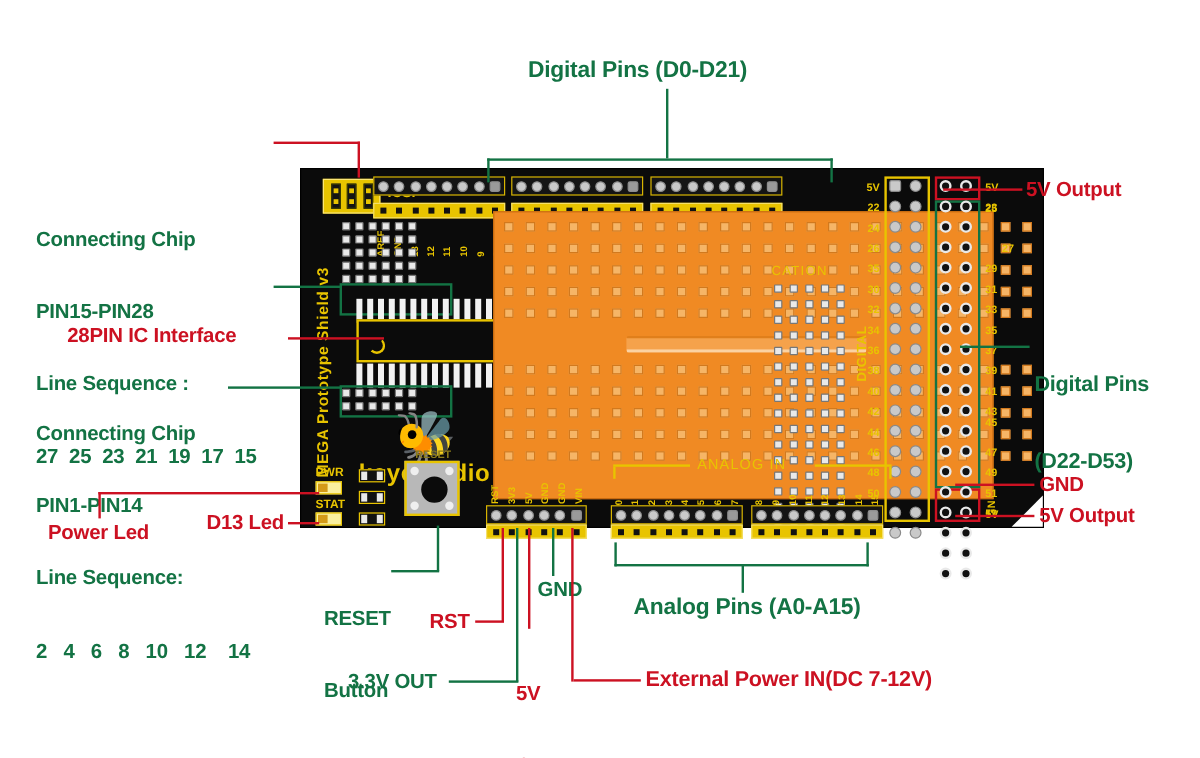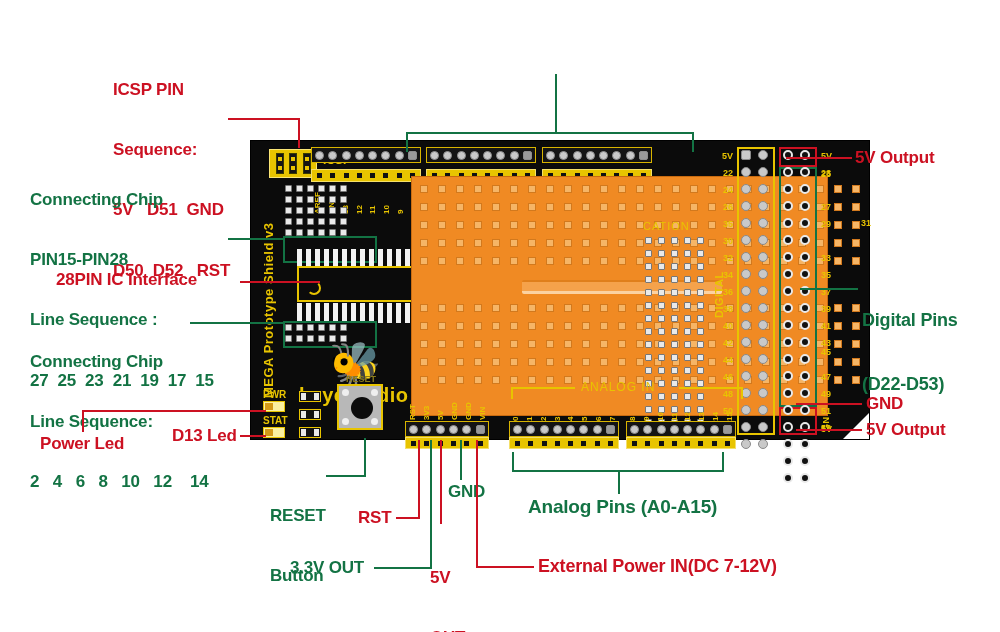--- a/index.html
+++ b/index.html
@@ -944,23 +944,23 @@
       <i class="ring"></i>
         <i class="ring"></i>
         <i class="ring"></i>
         <i class="ring"></i>
     </div>
 
     <div style="position:absolute;left:570px;top:10px;">
       <div class="colnum l" style="top:0px;  position:absolute;">5V</div>
       <div class="colnum l" style="top:17px; position:absolute;">23</div>
       <div class="colnum l" style="top:18px; position:absolute;">25</div>
-      <div class="colnum l" style="top:51px; position:absolute;">27</div>
+      <div class="colnum l" style="top:51px; position:absolute;margin-left:14px;">27</div>
       <div class="colnum l" style="top:68px; position:absolute;">29</div>
-      <div class="colnum l" style="top:67px; position:absolute;margin-left:40px;">31</div>
+      <div class="colnum l" style="top:85px; position:absolute;">31</div>
       <div class="colnum l" style="top:102px;position:absolute;">33</div>
       <div class="colnum l" style="top:119px;position:absolute;">35</div>
       <div class="colnum l" style="top:136px;position:absolute;">37</div>
       <div class="colnum l" style="top:153px;position:absolute;">39</div>
       <div class="colnum l" style="top:170px;position:absolute;">41</div>
       <div class="colnum l" style="top:187px;position:absolute;">43</div>
       <div class="colnum l" style="top:196px;position:absolute;">45</div>
       <div class="colnum l" style="top:221px;position:absolute;">47</div>
       <div class="colnum l" style="top:238px;position:absolute;">49</div>
       <div class="colnum l" style="top:255px;position:absolute;">51</div>
@@ -1060,29 +1060,24 @@
         <i></i>
         <i></i>
         <i></i>
         <i></i>
         <i></i>
     </div>
 
     <div id="board-corner"></div>
   </div>
 
-  <div class="anno red" style="left:113px; top:40px; font-size:17px;">
-    <div>ICSP PIN</div>
-    <div>Sequence:</div>
-    <div>5V   D51  GND</div>
-    <div>D50  D52   RST</div>
-  </div>
   <div class="lead" style="left:228px; top:118px; width:72px; height:2px;"></div>
   <div class="lead" style="left:298px; top:118px; width:2px; height:30px;"></div>
 
+  <div class="anno green" style="left:440px; top:48px; font-size:19px;">Digital Pins (D0-D21)</div>
   <div class="lead g" style="left:555px; top:74px; width:2px; height:58px;"></div>
   <div class="lead g" style="left:406px; top:132px; width:288px; height:2px;"></div>
   <div class="lead g" style="left:406px; top:132px; width:2px; height:20px;"></div>
   <div class="lead g" style="left:692px; top:132px; width:2px; height:20px;"></div>
 
   <div class="anno red" style="left:855px; top:148px; font-size:17px;">5V Output</div>
   <div class="lead" style="left:786px; top:157px; width:66px; height:2px;"></div>
 
   <div class="anno green" style="left:30px; top:150px; font-size:17px;">
     <div>Connecting Chip</div>
@@ -1090,20 +1085,21 @@
     <div>Line Sequence :</div>
     <div>27  25  23  21  19  17  15</div>
   </div>
   <div class="lead g" style="left:228px; top:238px; width:56px; height:2px;"></div>
 
   <div class="anno red" style="left:56px; top:270px; font-size:17px;">28PIN IC Interface</div>
   <div class="lead" style="left:240px; top:281px; width:80px; height:2px;"></div>
 
   <div class="anno green" style="left:30px; top:312px; font-size:17px;">
     <div>Connecting Chip</div>
+    <div>PIN1-PIN14</div>
     <div>Line Sequence:</div>
     <div>2   4   6   8   10   12    14</div>
   </div>
   <div class="lead g" style="left:190px; top:322px; width:94px; height:2px;"></div>
 
   <div class="anno green" style="left:862px; top:268px; font-size:18px;">
     <div>Digital Pins</div>
     <div>(D22-D53)</div>
   </div>
   <div class="lead g" style="left:800px; top:288px; width:58px; height:2px;"></div>

